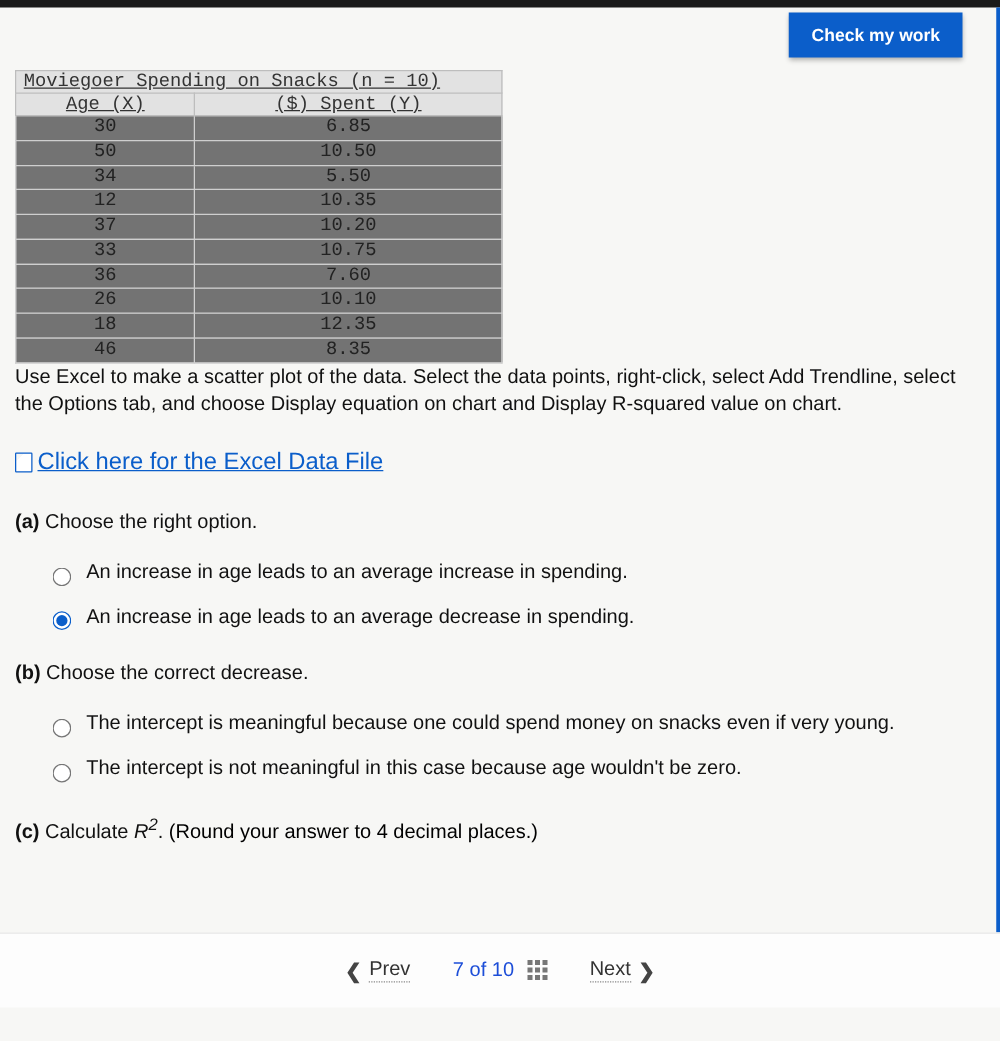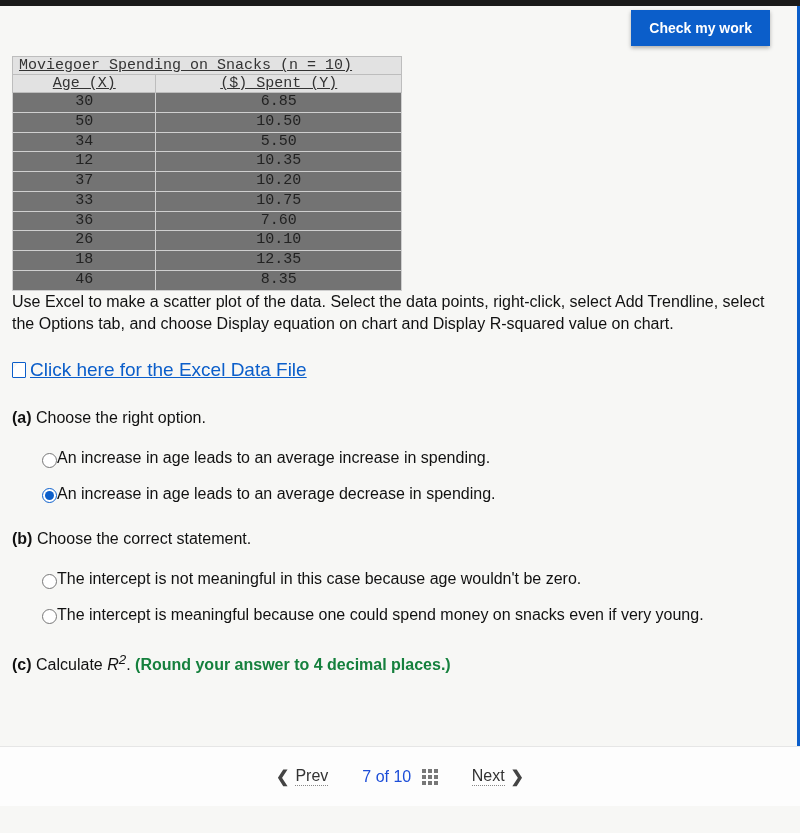--- a/index.html
+++ b/index.html
@@ -91,39 +91,39 @@
     font-size: 16px;
     margin: 10px 0 20px 0;
     color: #111;
   }
   .q-prompt b { font-weight: bold; }
   .options {
     margin: 0 0 26px 30px;
   }
   .option-row {
     display: flex;
-    align-items: center;
-    gap: 0;
+    align-items: flex-end;
+    gap: 12px;
     font-size: 16px;
     margin-bottom: 8px;
     line-height: 1.35;
     color: #111;
     cursor: pointer;
     margin-top: 14px;
   }
   .option-row input[type=radio] {
     margin-top: 4px;
     width: 15px; height: 15px;
     accent-color: #0b5eca;
   }
   .part-c {
     font-size: 16px;
     margin-top: 24px;
   }
-  .part-c .red { color: #15803d; font-weight: bold; }
+  .part-c .red { color: #000000; font-weight: normal; }
   .part-c .sup { font-style: italic; }
   .footer-nav {
     display: flex;
     justify-content: center;
     align-items: center;
     gap: 34px;
     height: 60px;
     background: #fdfdfd;
     border-top: 1px solid #e6e6e6;
     font-size: 16px;
@@ -227,30 +227,30 @@
         <input type="radio" name="qa" style="">
         <span>An increase in age leads to an average increase in spending.</span>
       </label>
       <label class="option-row">
         <input type="radio" name="qa" checked="" style="">
         <span>An increase in age leads to an average decrease in spending.</span>
       </label>
     </div>
 
   <p class="q-prompt">
-    <b>(b)</b> <span>Choose the correct statement.</span>
+    <b>(b)</b> <span>Choose the correct decrease.</span>
   </p>
   <div class="options" id="opts-b">
       <label class="option-row">
         <input type="radio" name="qb" style="">
+        <span>The intercept is meaningful because one could spend money on snacks even if very young.</span>
+      </label>
+      <label class="option-row">
+        <input type="radio" name="qb" style="">
         <span>The intercept is not meaningful in this case because age wouldn't be zero.</span>
-      </label>
-      <label class="option-row">
-        <input type="radio" name="qb" style="">
-        <span>The intercept is meaningful because one could spend money on snacks even if very young.</span>
       </label>
     </div>
 
   <p class="part-c">
     <b>(c)</b>
     <span>Calculate </span><span class="sup"><span>R</span><sup>2</sup></span><span>. </span><span class="red">(Round your answer to 4 decimal places.)</span>
   </p>
 
 </div>
 

